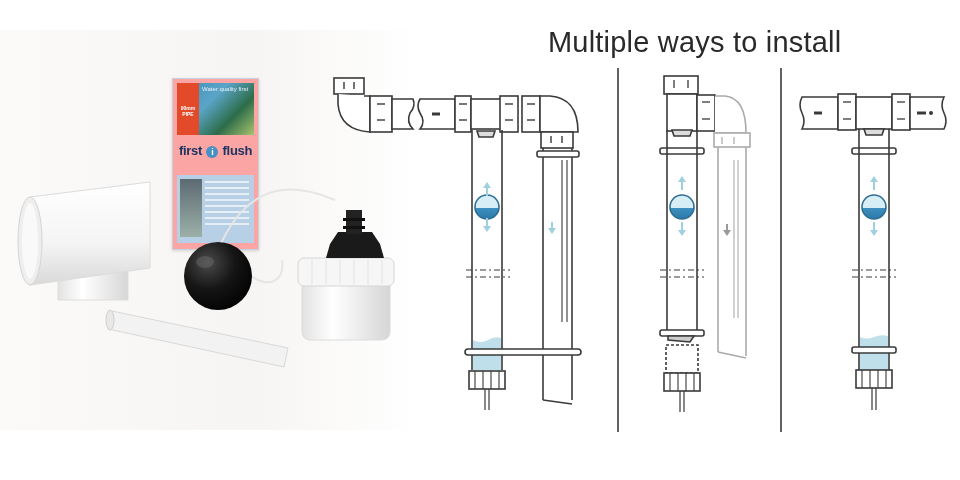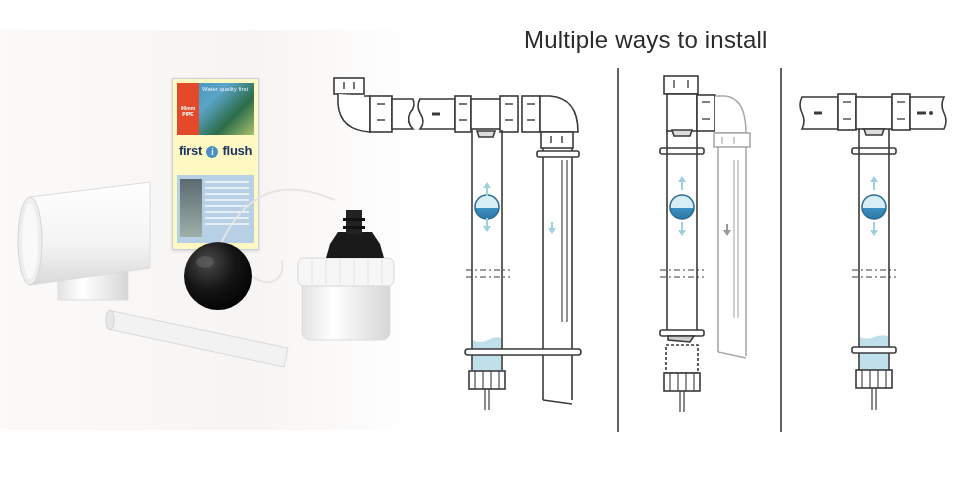--- a/index.html
+++ b/index.html
@@ -1,20 +1,20 @@
 <!DOCTYPE html>
 <html><head>
 <meta charset="utf-8">
 <style>
   html,body{margin:0;padding:0;background:#ffffff;}
   body{width:960px;height:480px;position:relative;overflow:hidden;font-family:"Liberation Sans",sans-serif;}
   .left-bg{position:absolute;left:0;top:30px;width:420px;height:400px;background:linear-gradient(90deg,#fbfaf9 0%,#f7f5f3 60%,#fff 100%);}
-  .title{position:absolute;left:524px;top:26px;font-size:24px;color:#2a2a2a;letter-spacing:0.2px;white-space:nowrap;}
+  .title{position:absolute;left:548px;top:26px;font-size:29px;color:#2a2a2a;letter-spacing:0.2px;white-space:nowrap;}
   svg{position:absolute;left:0;top:0;}
-  .box{position:absolute;left:172px;top:78px;width:85px;height:170px;background:#fef9c3;border:1px solid #c6d2dd;box-shadow:0 1px 3px rgba(0,0,0,.15);}
+  .box{position:absolute;left:172px;top:78px;width:85px;height:170px;background:#fca5a5;border:1px solid #c6d2dd;box-shadow:0 1px 3px rgba(0,0,0,.15);}
   .box-top{position:absolute;left:4px;top:4px;width:77px;height:52px;background:linear-gradient(135deg,#3e8fb8 0%,#5aa4c7 40%,#2d6d4a 70%,#a9c36d 100%);}
   .box-badge{position:absolute;left:0;top:0;width:22px;height:52px;background:#e24a2a;color:#fff;font-size:5px;line-height:6px;text-align:center;padding-top:22px;box-sizing:border-box;font-weight:bold;}
   .box-tag{position:absolute;left:25px;top:3px;color:#e8f2fa;font-size:6px;white-space:nowrap;}
   .box-brand{position:absolute;left:2px;top:64px;width:81px;text-align:center;font-weight:bold;font-size:13px;color:#1c3560;letter-spacing:-0.3px;}
   .box-brand .drop{display:inline-block;width:12px;height:12px;border-radius:50%;background:#4a90c4;color:#fff;font-size:9px;line-height:12px;vertical-align:middle;margin:0 1px;}
   .box-lower{position:absolute;left:4px;top:96px;width:77px;height:68px;background:#b8d0e6;}
   .box-photo{position:absolute;left:3px;top:4px;width:22px;height:58px;background:linear-gradient(#5c6a72,#9cb0a8);}
   .box-lines{position:absolute;left:28px;top:6px;width:44px;}
   .box-lines i{display:block;height:2px;margin-bottom:4px;background:#f2f6fa;opacity:.8;}
 </style>

